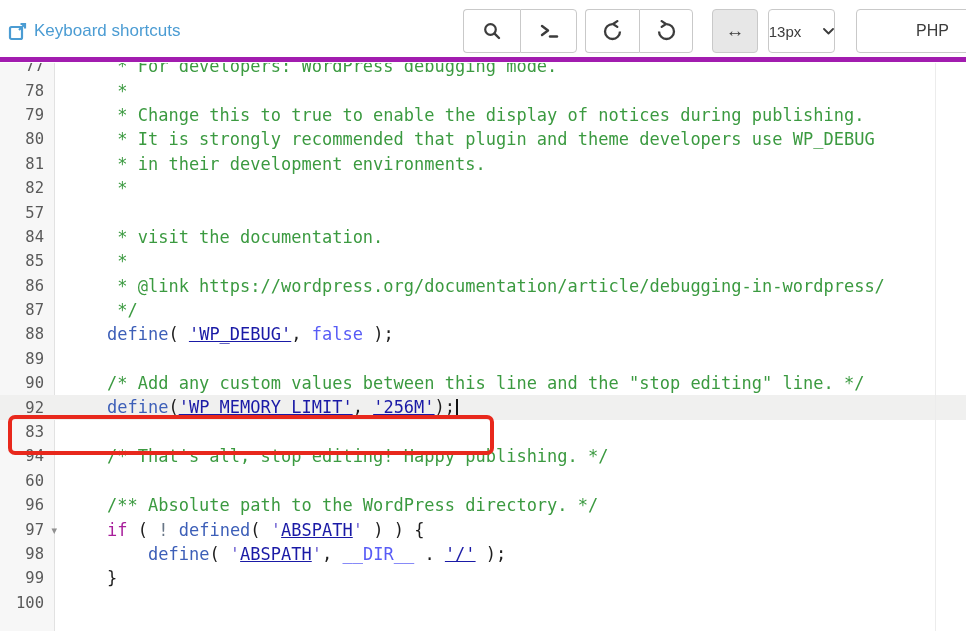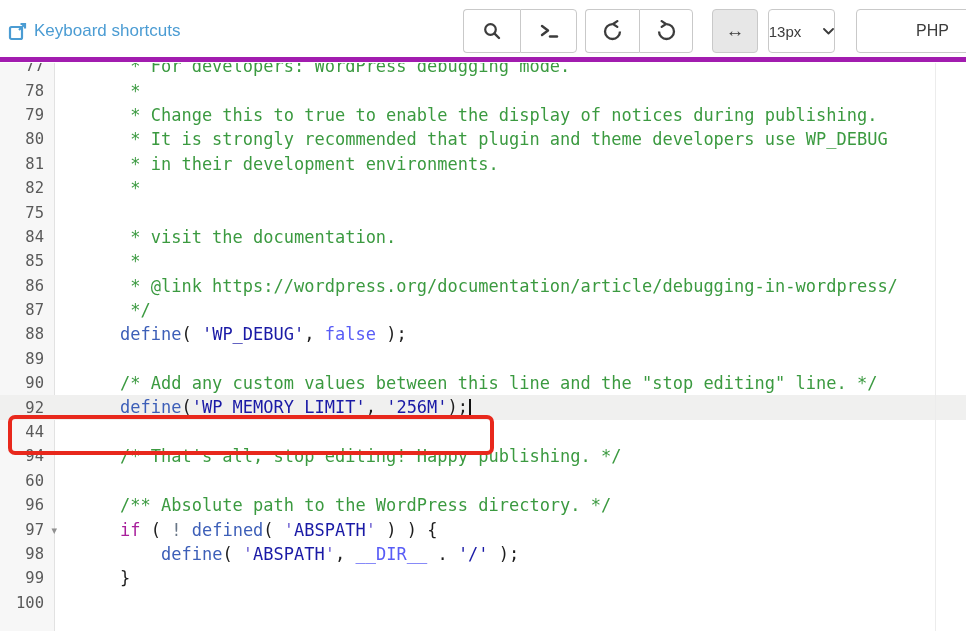--- a/index.html
+++ b/index.html
@@ -41,34 +41,34 @@
   .editor{
     position:absolute;left:0;top:63px;width:966px;height:568px;overflow:hidden;
     font-family:"DejaVu Sans Mono", monospace;
   }
   .gutter-bg{
     position:absolute;left:0;top:0;width:54px;height:100%;
     background:var(--c-gutter-bg);border-right:1px solid #e2e2e2;
   }
   .vline{position:absolute;left:935px;top:0;width:1px;height:100%;background:#ececec;z-index:1;}
   .rows{position:absolute;left:0;top:-9px;width:100%;}
-  .row{display:flex;height:24.4px;align-items:center;white-space:pre;gap:13px;}
+  .row{display:flex;height:24.4px;align-items:center;white-space:pre;}
   .row.active{background:var(--c-active-bg);}
   .ln{
     width:54px;box-sizing:border-box;flex:0 0 54px;text-align:right;padding-right:10px;
     color:var(--c-gutter-text);font-size:15.5px;position:relative;
   }
   .fold{
     position:absolute;right:-3px;top:3px;font-size:11px;color:#909090;
     font-family:"DejaVu Sans", sans-serif;
   }
   .codecell{flex:1 1 auto;padding-left:31px;font-size:17px;color:var(--c-plain);margin-left:22px;}
   .tk-cm{color:var(--c-comment);}
   .tk-fn{color:var(--c-fn);text-align:center;}
-  .tk-str{color:var(--c-string);}
+  .tk-str{color:var(--c-string);text-decoration:underline;}
   .tk-strq{color:var(--c-string-quote);}
   .tk-kw{color:var(--c-keyword);}
   .tk-op{color:var(--c-operator);}
   .tk-atom{color:var(--c-atom);}
   .tk-pl{color:var(--c-plain);}
   .caret{
     display:inline-block;width:2px;height:19px;background:#111;
     vertical-align:middle;margin-left:1px;
   }
   .redbox{
@@ -149,30 +149,30 @@
 <div class="editor">
   <div class="gutter-bg"></div>
   <div class="vline"></div>
   <div class="rows">
       <div class="row"><div class="ln">77</div><div class="codecell"><span class="tk-cm"> * For developers: WordPress debugging mode.</span></div></div>
       <div class="row"><div class="ln">78</div><div class="codecell"><span class="tk-cm"> *</span></div></div>
       <div class="row"><div class="ln">79</div><div class="codecell"><span class="tk-cm"> * Change this to true to enable the display of notices during publishing.</span></div></div>
       <div class="row"><div class="ln">80</div><div class="codecell"><span class="tk-cm"> * It is strongly recommended that plugin and theme developers use WP_DEBUG</span></div></div>
       <div class="row"><div class="ln">81</div><div class="codecell"><span class="tk-cm"> * in their development environments.</span></div></div>
       <div class="row"><div class="ln">82</div><div class="codecell"><span class="tk-cm"> *</span></div></div>
-      <div class="row"><div class="ln">75</div></div>
+      <div class="row"><div class="ln">57</div></div>
       <div class="row"><div class="ln">84</div><div class="codecell"><span class="tk-cm"> * visit the documentation.</span></div></div>
       <div class="row"><div class="ln">85</div><div class="codecell"><span class="tk-cm"> *</span></div></div>
       <div class="row"><div class="ln">86</div><div class="codecell"><span class="tk-cm"> * @link https://wordpress.org/documentation/article/debugging-in-wordpress/</span></div></div>
       <div class="row"><div class="ln">87</div><div class="codecell"><span class="tk-cm"> */</span></div></div>
       <div class="row"><div class="ln">88</div><div class="codecell"><span class="tk-fn">define</span><span class="tk-pl">( </span><span class="tk-str">'WP_DEBUG'</span><span class="tk-pl">, </span><span class="tk-atom">false</span><span class="tk-pl"> );</span></div></div>
       <div class="row"><div class="ln">89</div><div class="codecell"></div></div>
       <div class="row"><div class="ln">90</div><div class="codecell"><span class="tk-cm">/* Add any custom values between this line and the "stop editing" line. */</span></div></div>
       <div class="row active"><div class="ln">92</div><div class="codecell"><span class="tk-fn">define</span><span class="tk-pl">(</span><span class="tk-str">'WP_MEMORY_LIMIT'</span><span class="tk-pl">, </span><span class="tk-str">'256M'</span><span class="tk-pl">);</span><span class="caret"></span></div></div>
-      <div class="row"><div class="ln">44</div><div class="codecell"></div></div>
+      <div class="row"><div class="ln">83</div><div class="codecell"></div></div>
       <div class="row"><div class="ln">94</div><div class="codecell"><span class="tk-cm">/* That's all, stop editing! Happy publishing. */</span></div></div>
       <div class="row"><div class="ln">60</div><div class="codecell"></div></div>
       <div class="row"><div class="ln">96</div><div class="codecell"><span class="tk-cm">/** Absolute path to the WordPress directory. */</span></div></div>
       <div class="row"><div class="ln">97<span class="fold">▾</span></div><div class="codecell"><span class="tk-kw">if</span><span class="tk-pl"> ( </span><span class="tk-op">!</span><span class="tk-pl"> </span><span class="tk-fn">defined</span><span class="tk-pl">( </span><span class="tk-strq">'</span><span class="tk-str">ABSPATH</span><span class="tk-strq">'</span><span class="tk-pl"> ) ) {</span></div></div>
       <div class="row"><div class="ln">98</div><div class="codecell"><span class="tk-pl">    </span><span class="tk-fn">define</span><span class="tk-pl">( </span><span class="tk-strq">'</span><span class="tk-str">ABSPATH</span><span class="tk-strq">'</span><span class="tk-pl">, </span><span class="tk-atom">__DIR__</span><span class="tk-pl"> . </span><span class="tk-str">'/'</span><span class="tk-pl"> );</span></div></div>
       <div class="row"><div class="ln">99</div><div class="codecell"><span class="tk-pl">}</span></div></div>
       <div class="row"><div class="ln">100</div><div class="codecell"></div></div>
     </div>
   <div class="redbox"></div>
 </div>

